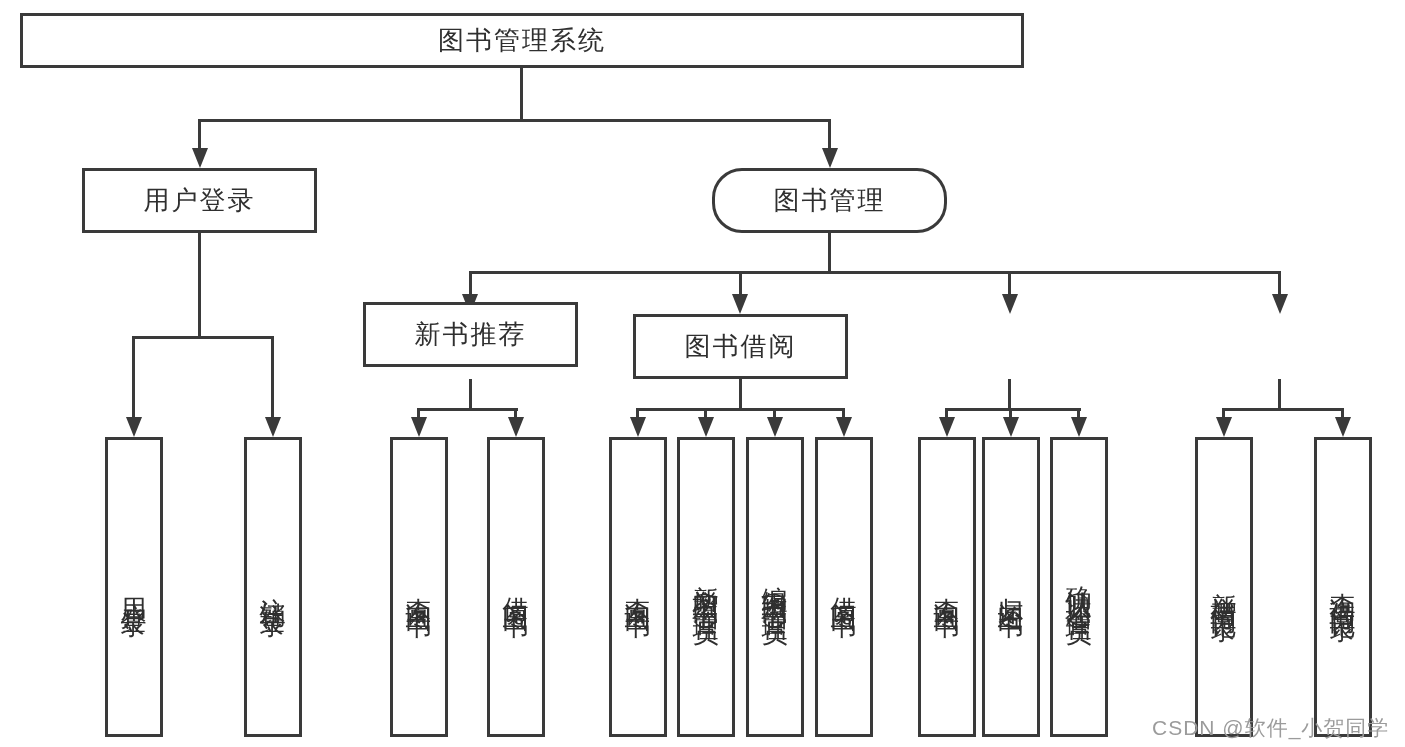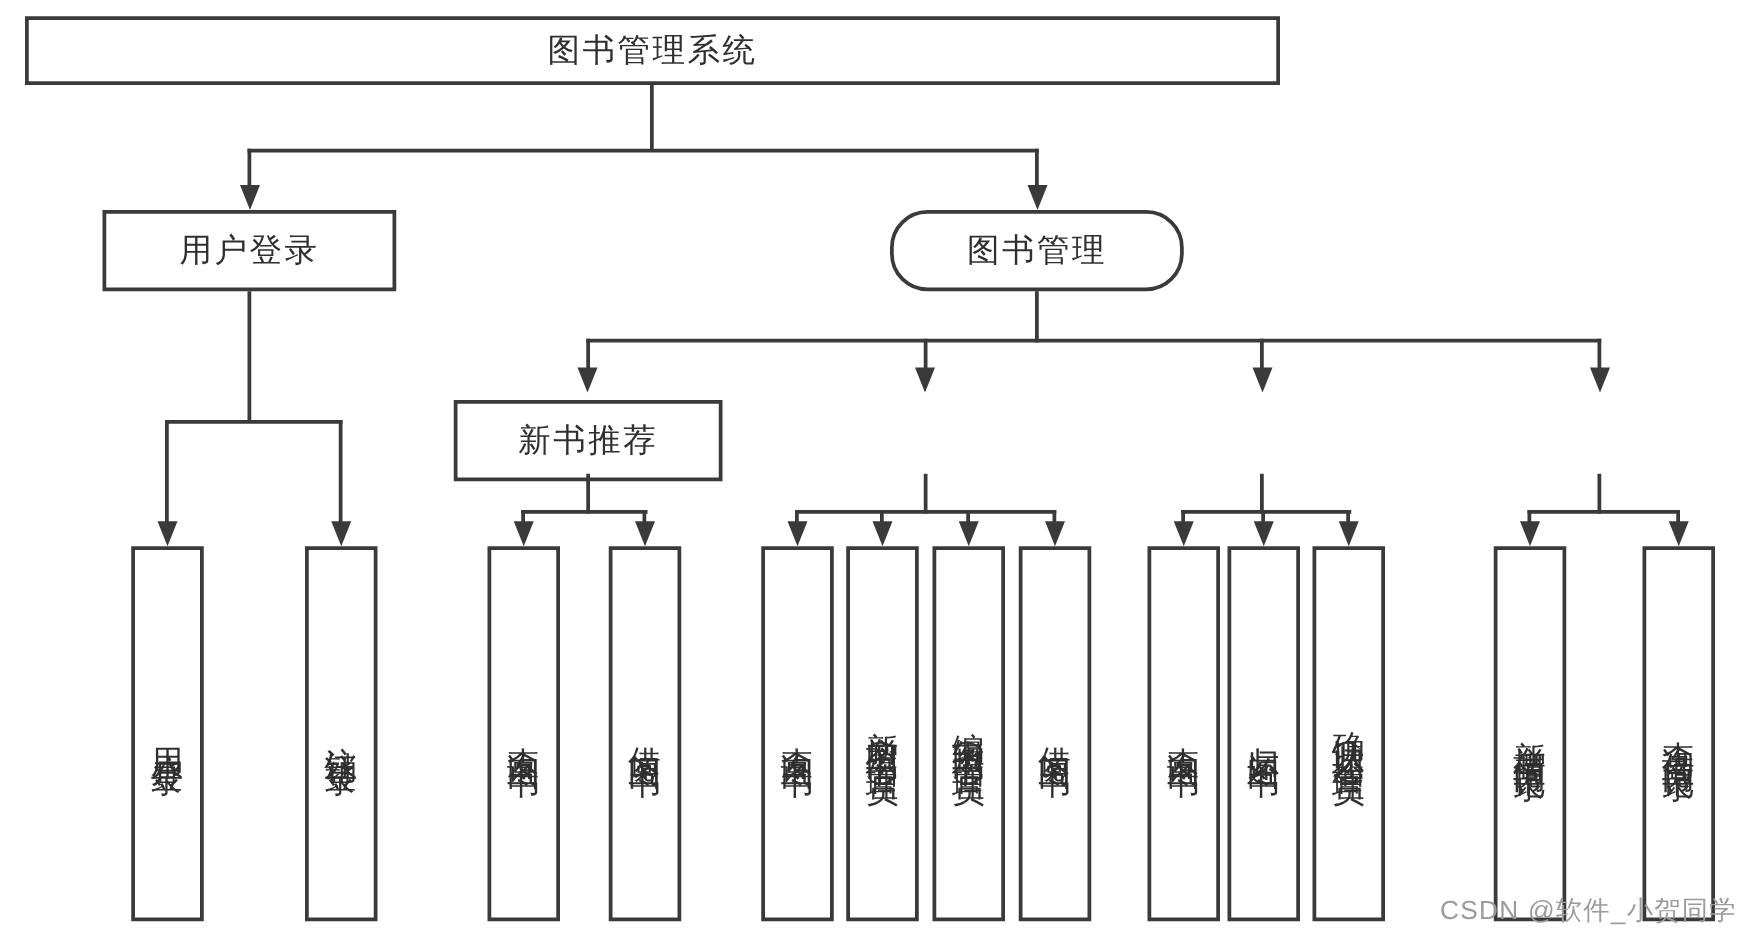--- a/index.html
+++ b/index.html
@@ -78,21 +78,22 @@
   <div class="h-line" style="left:469px; top:271px; width:812px;"></div>
   <div class="v-line" style="left:469px;  top:271px; height:29px;"></div>
   <div class="arrow" style="left:462px;  top:294px;"></div>
   <div class="v-line" style="left:739px;  top:271px; height:29px;"></div>
   <div class="arrow" style="left:732px;  top:294px;"></div>
   <div class="v-line" style="left:1008px; top:271px; height:29px;"></div>
   <div class="arrow" style="left:1002px; top:294px;"></div>
   <div class="v-line" style="left:1278px; top:271px; height:29px;"></div>
   <div class="arrow" style="left:1272px; top:294px;"></div>
 
-  <div class="box" style="left:363px; top:320px; width:215px; height:65px;">新书推荐</div>
+  <div class="box" style="left:363px; top:302px; width:215px; height:65px;">新书推荐</div>
+  <div class="box" style="left:633px; top:314px; width:215px; height:65px;">图书借阅</div>
 
   <div class="v-line" style="left:469px; top:379px; height:32px;"></div>
   <div class="h-line" style="left:417px; top:408px; width:101px;"></div>
   <div class="v-line" style="left:417px; top:408px; height:15px;"></div>
   <div class="arrow" style="left:411px; top:417px;"></div>
   <div class="v-line" style="left:514px; top:408px; height:15px;"></div>
   <div class="arrow" style="left:508px; top:417px;"></div>
 
   <div class="v-line" style="left:739px; top:379px; height:32px;"></div>
   <div class="h-line" style="left:636px; top:408px; width:209px;"></div>

